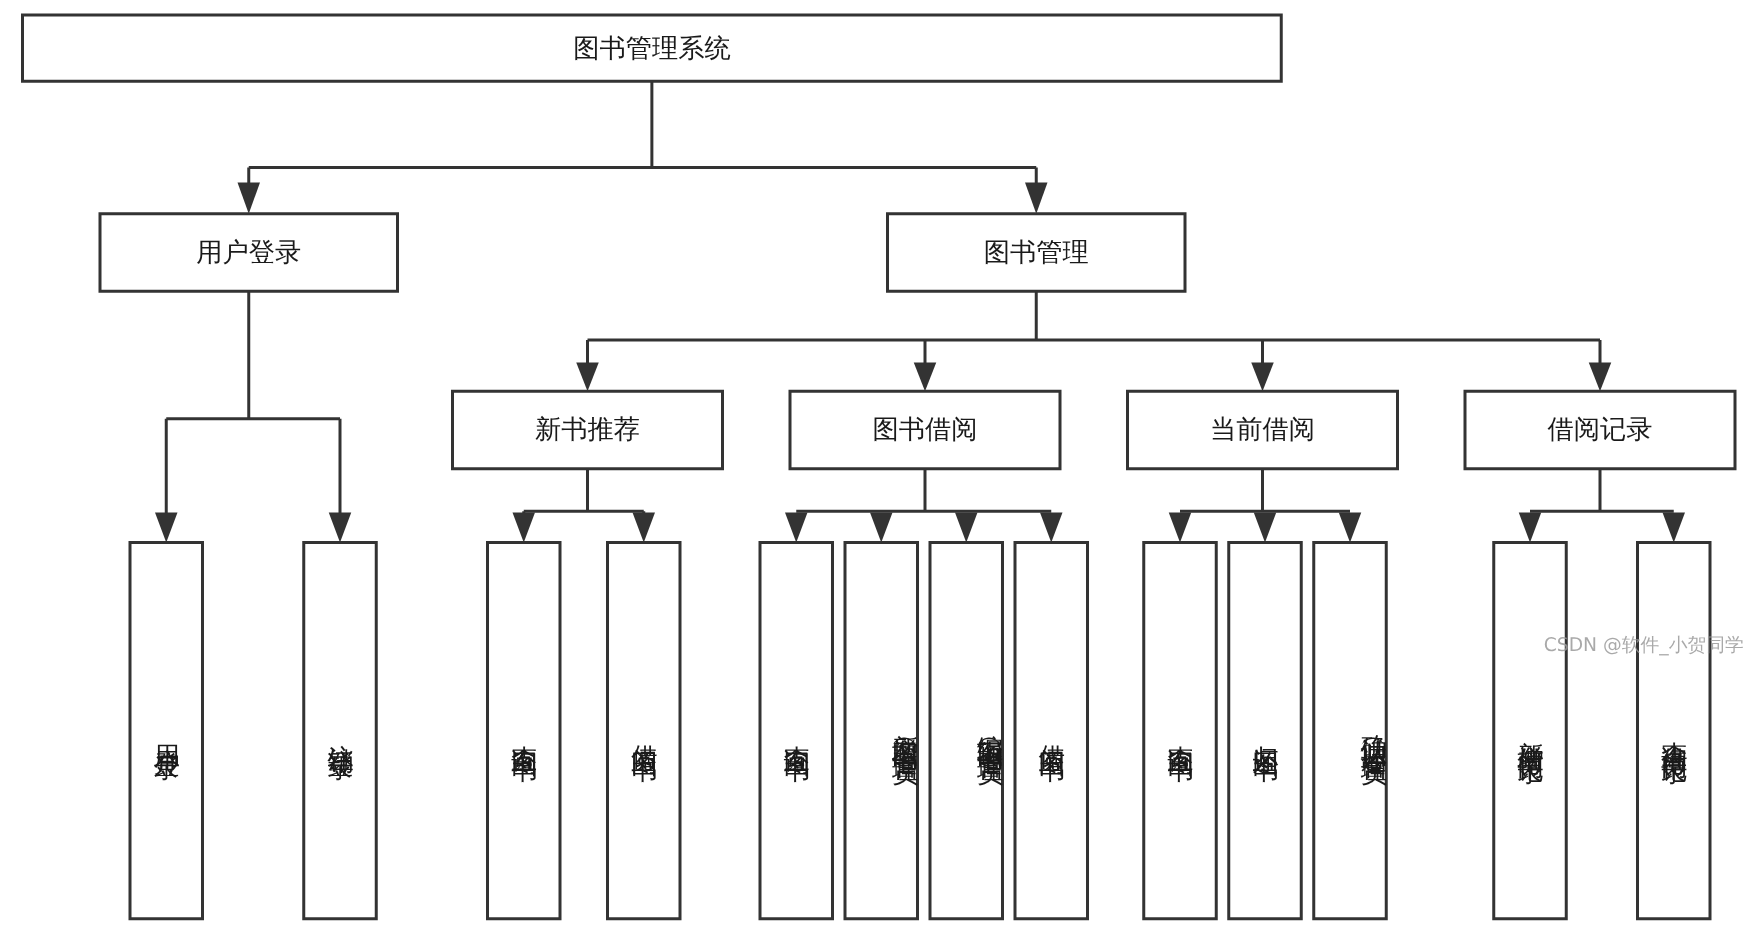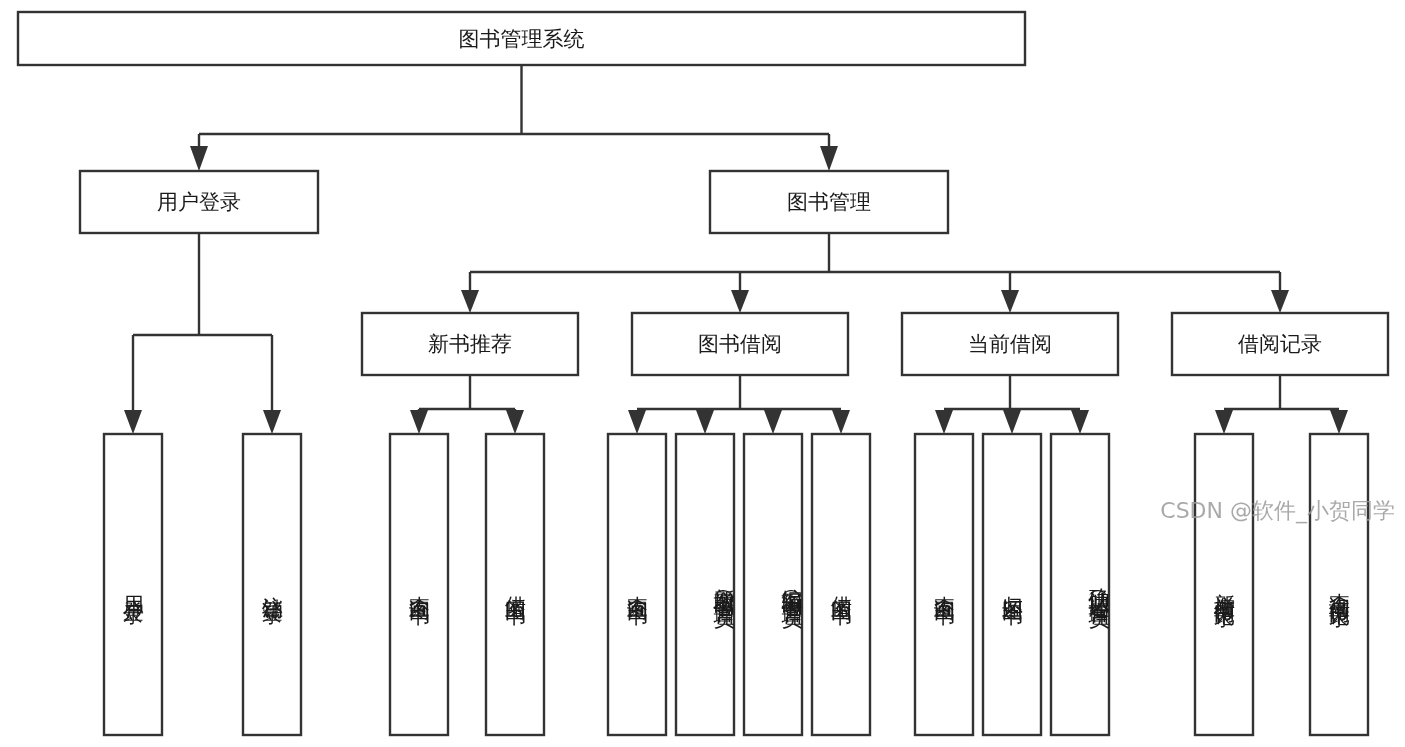--- a/index.html
+++ b/index.html
@@ -59,21 +59,21 @@
     color: #1a1a1a;
     white-space: nowrap;
     text-align: center;
     pointer-events: none;
   }
   #watermark {
     position: absolute;
     right: 10px;
     bottom: 4px;
     font-family: "DejaVu Sans", "Liberation Sans", sans-serif;
-    font-size: 22px;
+    font-size: 15px;
     color: #9b9b9b;
     white-space: nowrap;
     opacity: 0.85;
   }
 </style>
 </head>
 <body>
 
 <div id="diagram-root">
 

